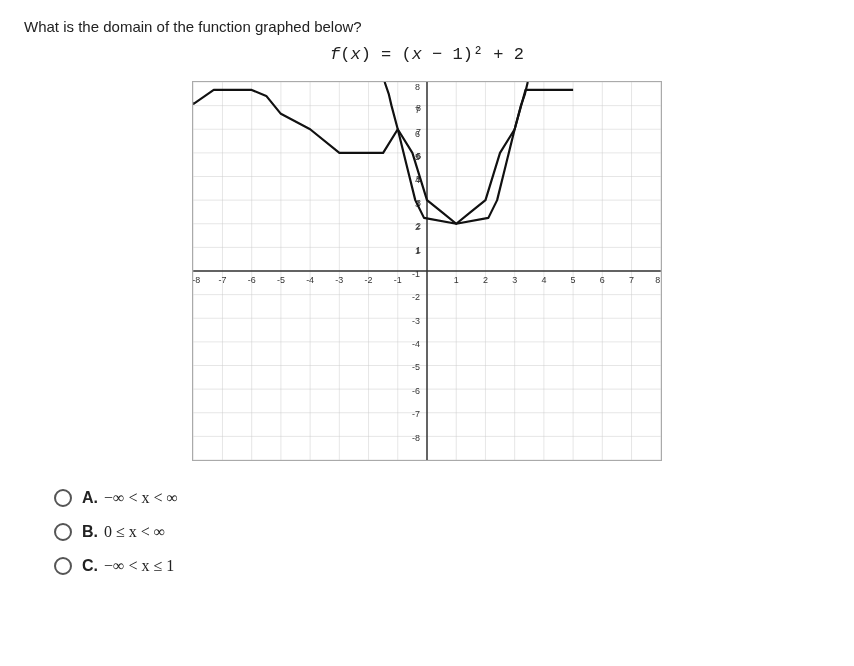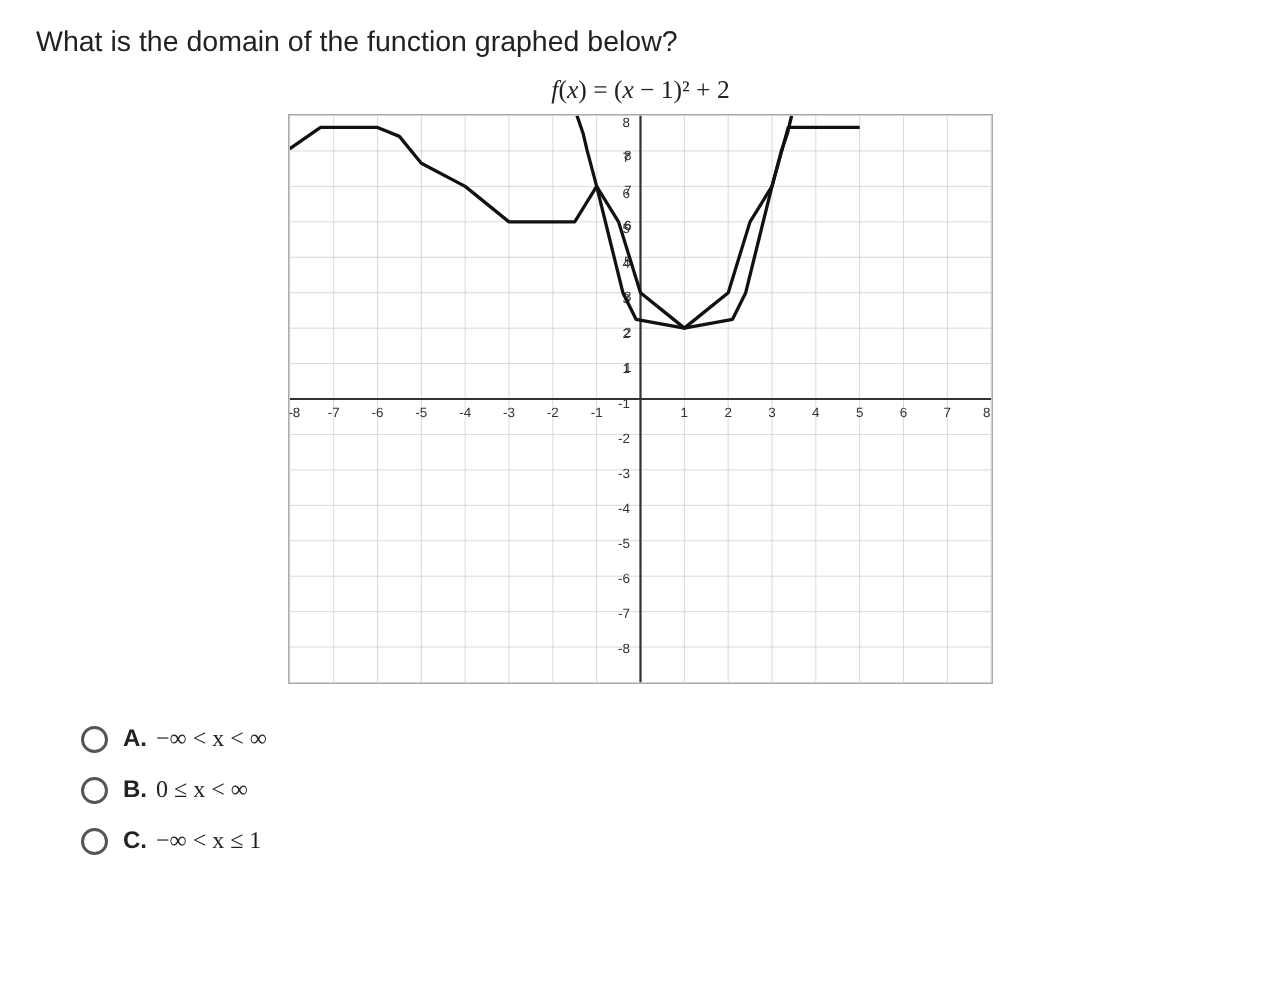--- a/index.html
+++ b/index.html
@@ -10,35 +10,35 @@
       font-family: Georgia, 'Times New Roman', serif;
       overflow: hidden;
     }
     .page {
       width: 854px;
       height: 666px;
       position: relative;
       padding: 18px 24px;
     }
     .question {
-      font-size: 19px;
+      font-size: 15px;
       color: #222;
       margin-bottom: 10px;
       font-family: Arial, sans-serif;
     }
     .content-area {
       display: flex;
       flex-direction: column;
       align-items: center;
     }
     .function-label {
       font-size: 17px;
       color: #222;
-      margin-bottom: 6px;
-      font-family: Liberation Serif, serif;
+      margin-bottom: 17px;
+      font-family: Liberation Mono, monospace;
     }
     .graph-container {
       position: relative;
       width: 470px;
       height: 380px;
       border: 1px solid #aaa;
       background: #fff;
       margin-bottom: 18px;
     }
     .graph-svg {

